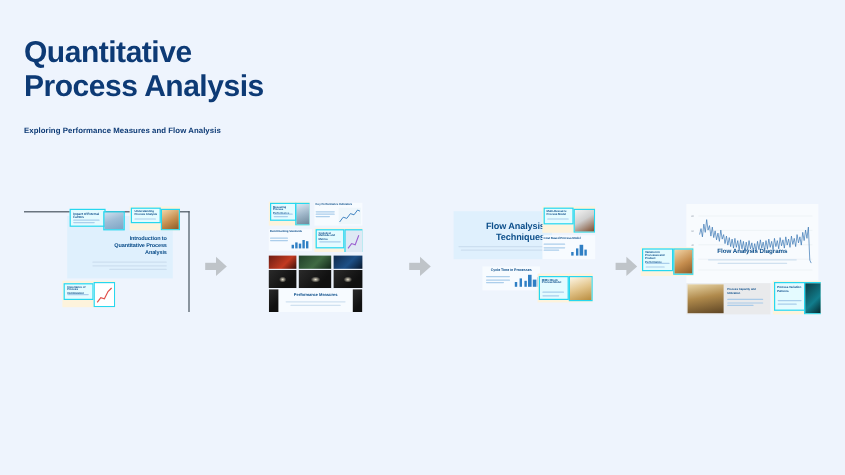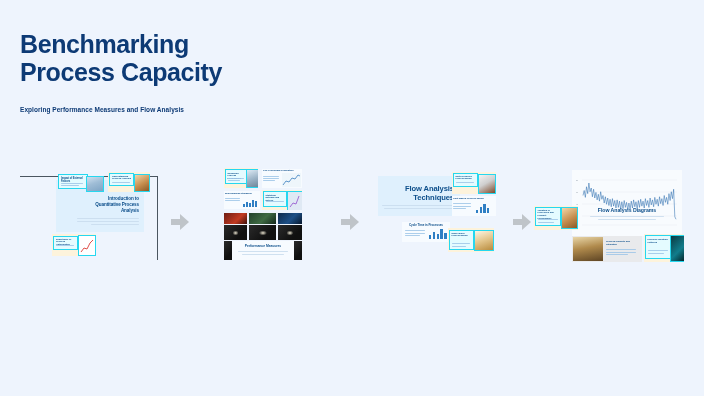--- a/index.html
+++ b/index.html
@@ -90,22 +90,22 @@
     position:absolute;text-align:center;font-weight:bold;color:#0d4f8b;
     letter-spacing:-0.05px;
   }
 </style>
 </head>
 <body>
 
 <div class="canvas">
 
   <div class="title-block">
-    <div class="title-line">Benchmarking</div>
-    <div class="title-line">Process Capacity</div>
+    <div class="title-line">Quantitative</div>
+    <div class="title-line">Process Analysis</div>
     <div class="subtitle">Exploring Performance Measures and Flow Analysis</div>
   </div>
 
   <div class="frame-top"></div>
   <div class="frame-right"></div>
 
   <div class="cluster" style="left:52px;top:172px;width:110px;height:90px;">
 
     <div class="card blue" style="left:4px;top:8px;width:88px;height:52px;">
       <div class="big-head" style="right:5px;top:16px;width:62px;font-size:4.6px;">Introduction to</div>

